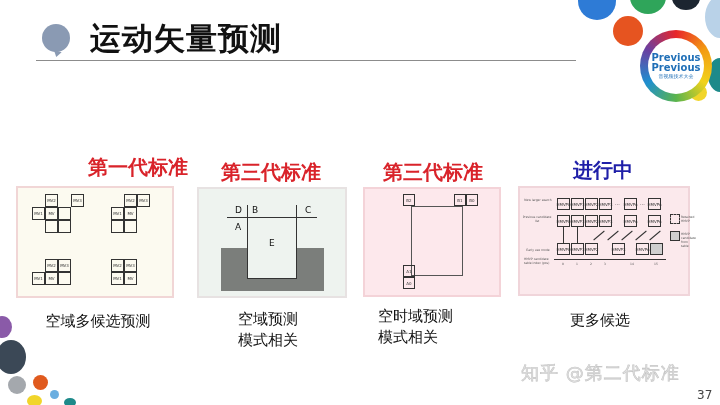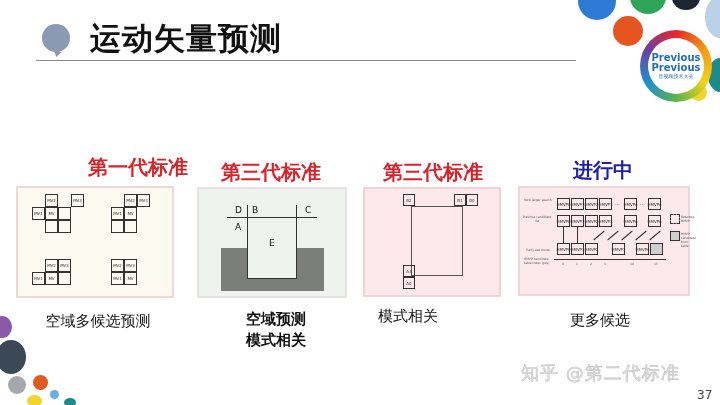--- a/index.html
+++ b/index.html
@@ -174,25 +174,26 @@
   <span style="position:absolute;left:56px;top:74px;font-size:3px;color:#555;">1</span>
   <span style="position:absolute;left:70px;top:74px;font-size:3px;color:#555;">2</span>
   <span style="position:absolute;left:84px;top:74px;font-size:3px;color:#555;">3</span>
   <span style="position:absolute;left:110px;top:74px;font-size:3px;color:#555;">14</span>
   <span style="position:absolute;left:134px;top:74px;font-size:3px;color:#555;">15</span>
 </div>
 
 <div class="cap" style="left:18px;top:311px;width:160px;">
   <div>空域多候选预测</div>
 </div>
-<div class="cap" style="left:216px;top:309px;width:120px;font-weight:bold;">
+<div class="cap" style="left:208px;top:309px;width:120px;">
   <div>空域预测</div>
   <div>模式相关</div>
 </div>
 <div class="cap" style="left:378px;top:306px;width:90px;text-align:left;">
+  <div>空时域预测</div>
   <div>模式相关</div>
 </div>
 <div class="cap" style="left:540px;top:310px;width:120px;">
   <div>更多候选</div>
 </div>
 
 <div class="watermark">知乎 @第二代标准</div>
 <div class="page-num">37</div>
 
 </body></html>

